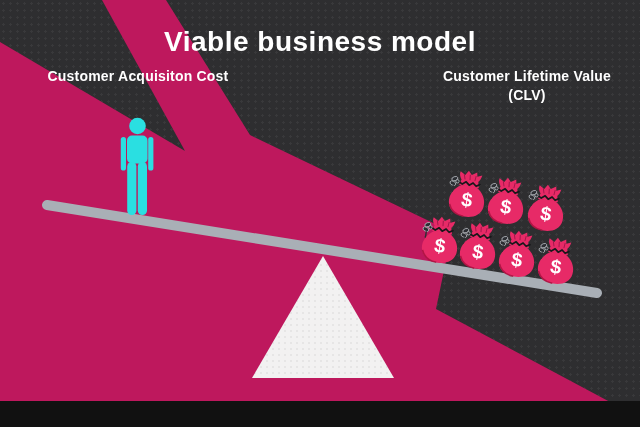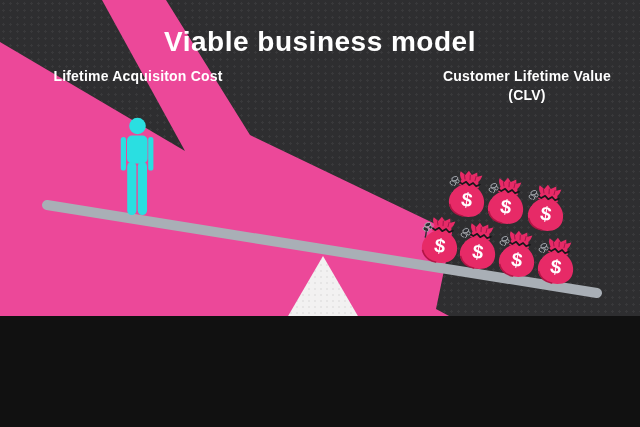--- a/index.html
+++ b/index.html
@@ -1,18 +1,18 @@
 <!DOCTYPE html>
 <html><head>
 <meta charset="utf-8">
 <style>
   html,body{margin:0;padding:0;background:#111;}
   .stage{
-    position:relative;width:640px;height:316px;overflow:hidden;
-    background:#ec4899;
+    position:relative;width:640px;height:401px;overflow:hidden;
+    background:#be185d;
     font-family:"Liberation Sans",sans-serif;
   }
   
   .bg-gray{
     position:absolute;inset:0;
     background-color:#2E2E30;
     background-image:radial-gradient(rgba(255,255,255,0.05) 1px, transparent 1.4px);
     background-size:7px 7px;
   }
   .bg-gray.corner{ clip-path:polygon(0 0,102px 0,185px 151px,0 42px); }
@@ -93,21 +93,21 @@
       <use href="#moneybag" width="40" height="48" transform="translate(420,216) rotate(9 20 29)"></use>
       <use href="#moneybag" width="40" height="48" transform="translate(458,222) rotate(9 20 29)"></use>
       <use href="#moneybag" width="40" height="48" transform="translate(497,230) rotate(9 20 29)"></use>
       <use href="#moneybag" width="40" height="48" transform="translate(536,237) rotate(9 20 29)"></use>
     </g>
   </svg>
 
   <div class="title">Viable business model</div>
 
   <div class="side-label left">
-    <span>Lifetime Acquisiton Cost</span>
+    <span>Customer Acquisiton Cost</span>
   </div>
 
   <div class="side-label right">
     <span>Customer Lifetime Value</span>
     <span>(CLV)</span>
   </div>
 
 </div>
 
 </body></html>

